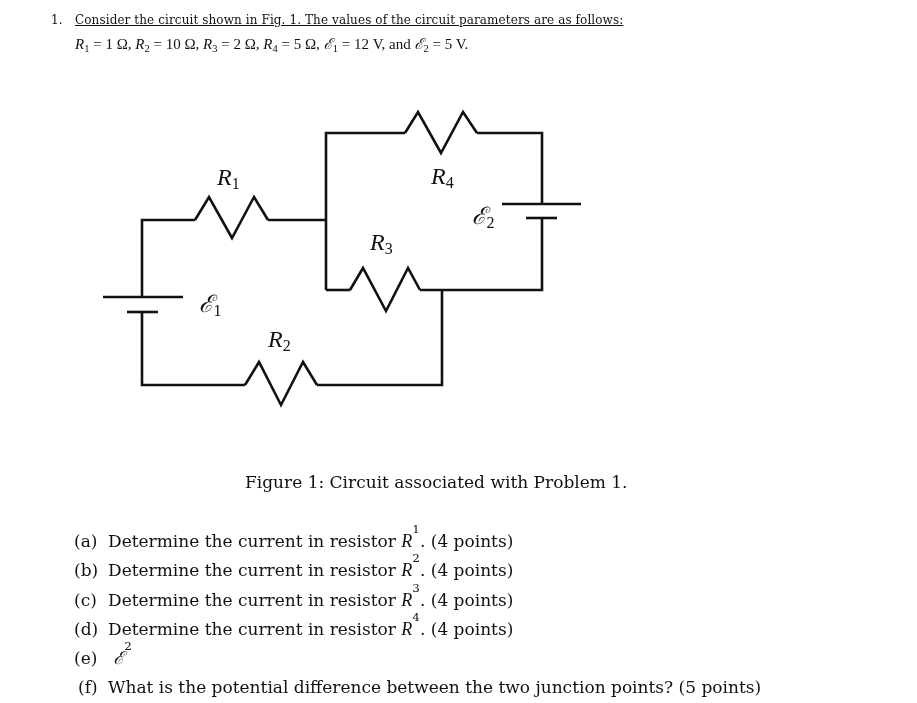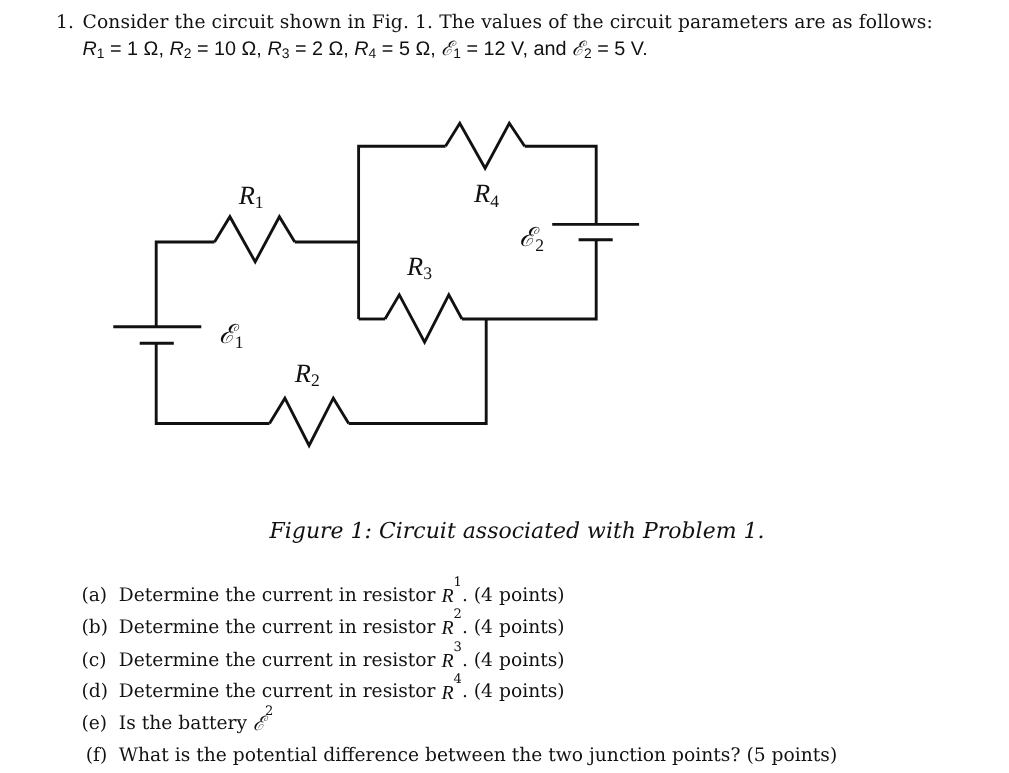--- a/index.html
+++ b/index.html
@@ -1,26 +1,26 @@
 <!DOCTYPE html>
 <html><head>
 <meta charset="utf-8">
 <style>
   html, body { margin: 0; padding: 0; background: #ffffff; }
   body { width: 917px; height: 703px; position: relative; overflow: hidden;
          font-family: "DejaVu Serif", "Liberation Serif", serif; color: #111; }
-  .problem-head { position: absolute; left: 51px; top: 8px; font-size: 17px; line-height: 24px; letter-spacing: 0.1px; }
+  .problem-head { position: absolute; left: 51px; top: 8px; font-size: 12px; line-height: 24px; letter-spacing: 0.1px; text-decoration: underline; }
   .problem-head .num { display: inline-block; width: 24px; }
-  .params { position: absolute; left: 75px; top: 32px; font-size: 18px; line-height: 24px; font-family: Liberation Sans, sans-serif; }
+  .params { position: absolute; left: 75px; top: 32px; font-size: 15px; line-height: 24px; font-family: Liberation Serif, serif; }
   .params i, .math i { font-style: italic; }
   sub { font-size: 70%; vertical-align: -3px; line-height: 0; }
   #circuit { position: absolute; left: 0; top: 0; }
   .clabel { font-family: "Liberation Serif", serif; font-style: italic; font-size: 24px; fill: #111; }
   .clabel-sub { font-style: normal; font-size: 16px; }
-  .caption { position: absolute; left: 245px; top: 470px; font-size: 20px; line-height: 24px; font-style: italic; }
+  .caption { position: absolute; left: 245px; top: 470px; font-size: 17px; line-height: 24px; }
   .parts { position: absolute; left: 74px; top: 529px; margin: 0; padding: 0; list-style: none; font-size: 17px; }
   .parts li { height: 29.3px; line-height: 24px; display: flex; }
   .parts .tag { width: 34px; display: inline-block; }
   .parts .tag.f { margin-left: 4px; width: 30px; }
   .mathit { font-family: "Liberation Serif", serif; font-style: italic; font-size: 18px; }
 </style>
 </head>
 <body>
 
 <div class="problem-head">
@@ -71,18 +71,18 @@
   </g>
 </svg>
 
 <div class="caption">Figure 1: Circuit associated with Problem 1.</div>
 
 <ul class="parts">
   <li><span class="tag">(a)</span><span>Determine the current in resistor</span>&nbsp;<span class="mathit">R</span><sub>1</sub><span>. (4 points)</span></li>
   <li><span class="tag">(b)</span><span>Determine the current in resistor</span>&nbsp;<span class="mathit">R</span><sub>2</sub><span>. (4 points)</span></li>
   <li><span class="tag">(c)</span><span>Determine the current in resistor</span>&nbsp;<span class="mathit">R</span><sub>3</sub><span>. (4 points)</span></li>
   <li><span class="tag">(d)</span><span>Determine the current in resistor</span>&nbsp;<span class="mathit">R</span><sub>4</sub><span>. (4 points)</span></li>
-  <li><span class="tag">(e)</span><span>Is the battery</span>&nbsp;<span class="mathit">ℰ</span><sub>2</sub></li>
+  <li><span class="tag">(e)</span>&nbsp;<span class="mathit">ℰ</span><sub>2</sub></li>
   <li>
       <span class="tag f">(f)</span>
       <span>What is the potential difference between the two junction points? (5 points)</span>
     </li>
 </ul>
 
 </body></html>

